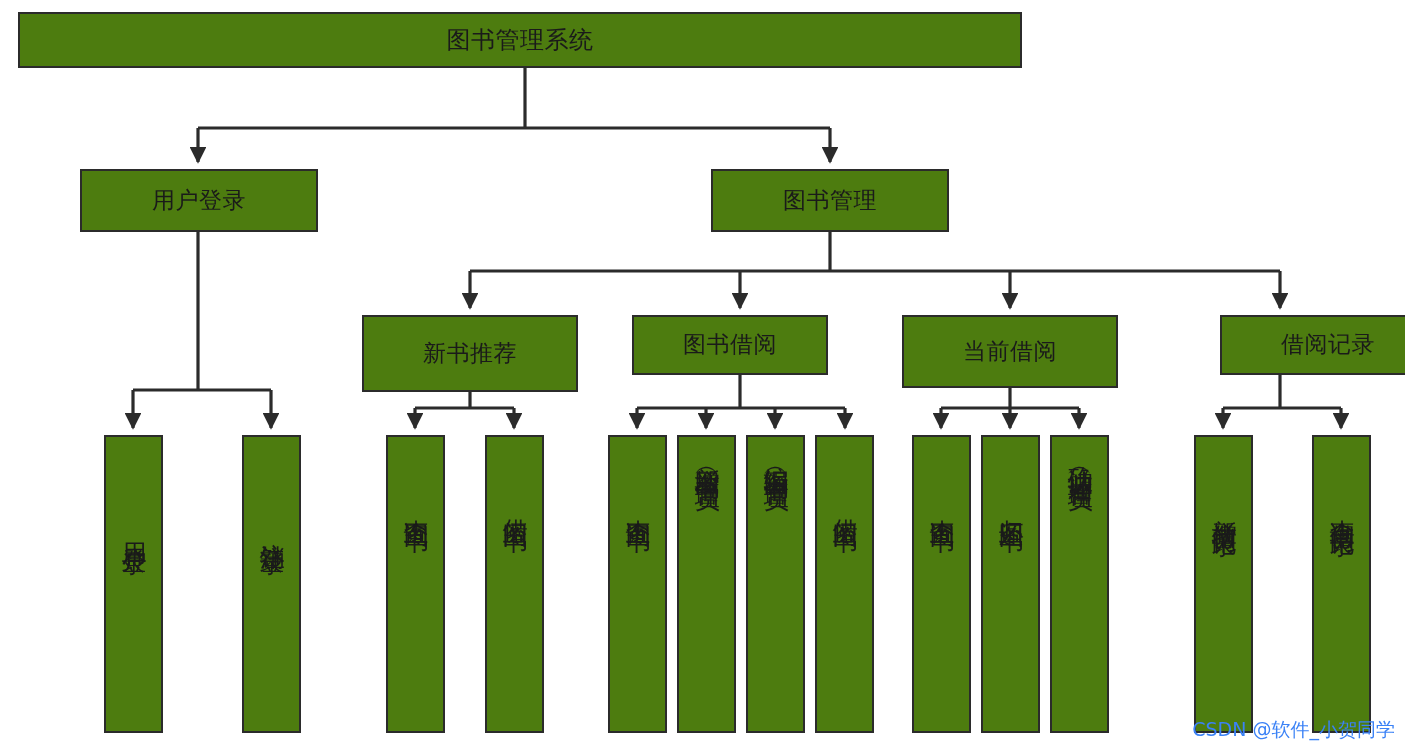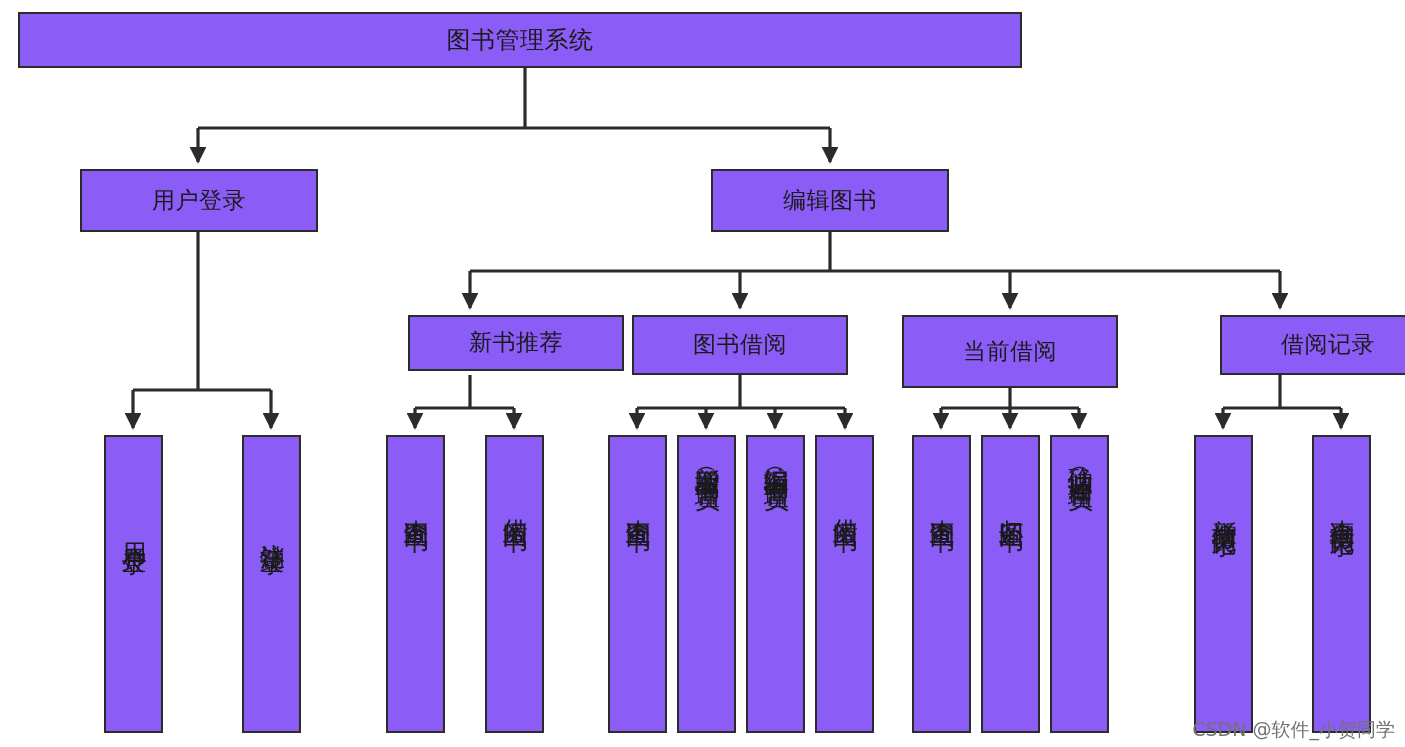--- a/index.html
+++ b/index.html
@@ -18,21 +18,21 @@
   
   #connectors{
     position:absolute;left:0;top:0;
     width:1405px;height:747px;
     pointer-events:none;
   }
   
   .node{
     position:absolute;
     box-sizing:border-box;
-    background:#8b5cf6;
+    background:#4d7c0f;
     border:2.5px solid #2b2b2b;
     display:flex;
     align-items:center;
     justify-content:center;
     color:#1a1a1a;
   }
   .node .label{
     display:block;
     text-align:center;
     line-height:1.18;
@@ -59,21 +59,21 @@
   }
   
   .node.v.pad-mid{padding-top:62px;}
   .node.v.pad-low{padding-top:86px;}
   .node.v.pad-top{padding-top:10px;}
   
   #watermark{
     position:absolute;
     right:10px;bottom:4px;
     font-size:19px;
-    color:#737373;
+    color:#3b82f6;
     white-space:nowrap;
     user-select:none;
   }
 </style>
 </head>
 <body>
 
 <div id="diagram-root">
 
   <svg id="connectors" viewBox="0 0 1405 747" width="1405" height="747" xmlns="http://www.w3.org/2000/svg">
@@ -129,28 +129,28 @@
 
   <div class="node h root" style="left:18px;top:12px;width:1004px;height:56px;">
     <span class="label">图书管理系统</span>
   </div>
 
   <div class="node h" style="left:80px;top:169px;width:238px;height:63px;">
     <span class="label">用户登录</span>
   </div>
 
   <div class="node h" style="left:711px;top:169px;width:238px;height:63px;">
-    <span class="label">编辑图书</span>
-  </div>
-
-  <div class="node h" style="left:362px;top:315px;width:216px;height:56px;margin-left:46px;">
+    <span class="label">图书管理</span>
+  </div>
+
+  <div class="node h" style="left:362px;top:315px;width:216px;height:77px;">
     <span class="label">新书推荐</span>
   </div>
 
-  <div class="node h" style="left:632px;top:315px;width:216px;height:60px;">
+  <div class="node h" style="left:632px;top:315px;width:196px;height:60px;">
     <span class="label">图书借阅</span>
   </div>
 
   <div class="node h" style="left:902px;top:315px;width:216px;height:73px;">
     <span class="label">当前借阅</span>
   </div>
 
   <div class="node h" style="left:1172px;top:315px;width:216px;height:60px;margin-left:48px;">
     <span class="label">借阅记录</span>
   </div>

